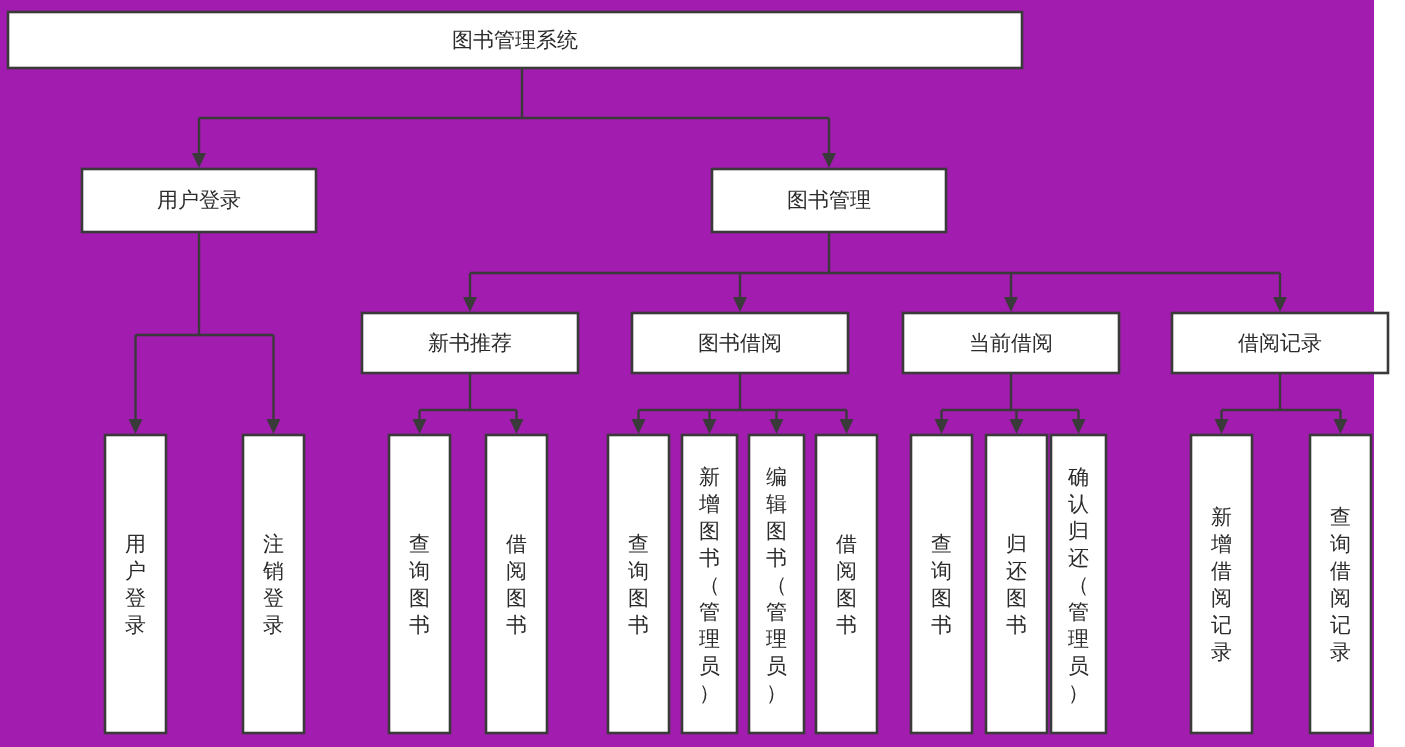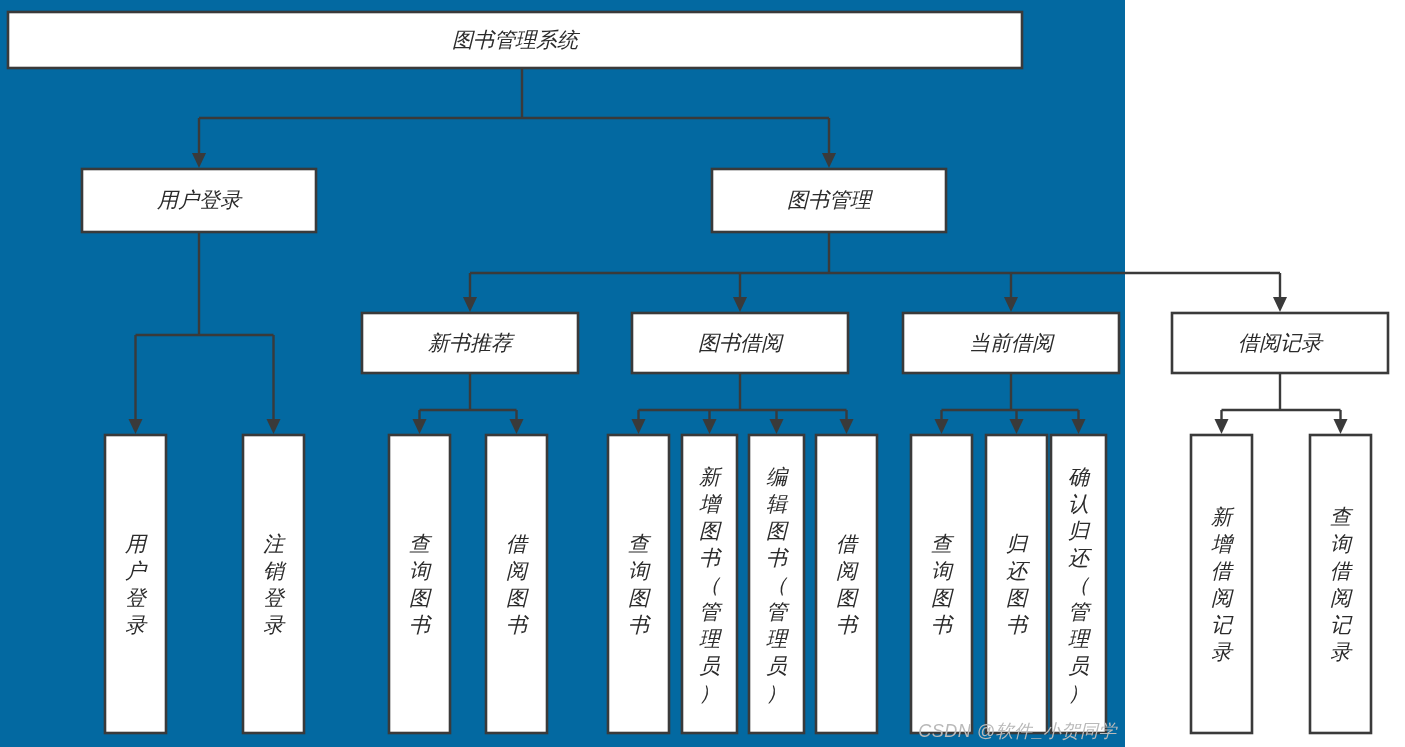--- a/index.html
+++ b/index.html
@@ -8,24 +8,23 @@
     background: #ffffff;
   }
   body {
     width: 1405px;
     height: 747px;
     font-family: "Liberation Sans", "DejaVu Sans", sans-serif;
     overflow: hidden;
   }
   #diagram-root {
     position: relative;
-    width: 1125px;
+    width: 1374px;
     height: 747px;
-    background: #0369a1;
-    font-style: italic;
+    background: #a21caf;
   }
   svg#tree-svg {
     position: absolute;
     left: 0;
     top: 0;
     width: 1405px;
     height: 747px;
     display: block;
   }
   .node-box {
@@ -205,15 +204,14 @@
           <rect x="1191" y="435" width="61" height="298" class="node-box"></rect>
           <text x="1221.5" class="node-label-vertical"><tspan x="1221.5" y="524.06">新</tspan><tspan x="1221.5" y="551.06">增</tspan><tspan x="1221.5" y="578.06">借</tspan><tspan x="1221.5" y="605.06">阅</tspan><tspan x="1221.5" y="632.06">记</tspan><tspan x="1221.5" y="659.06">录</tspan></text>
         </g>
         <g>
           <rect x="1310" y="435" width="61" height="298" class="node-box"></rect>
           <text x="1340.5" class="node-label-vertical"><tspan x="1340.5" y="524.06">查</tspan><tspan x="1340.5" y="551.06">询</tspan><tspan x="1340.5" y="578.06">借</tspan><tspan x="1340.5" y="605.06">阅</tspan><tspan x="1340.5" y="632.06">记</tspan><tspan x="1340.5" y="659.06">录</tspan></text>
         </g>
       </g>
   </svg>
 
-  <div class="watermark-text">CSDN @软件_小贺同学</div>
 
 </div>
 
 </body></html>

